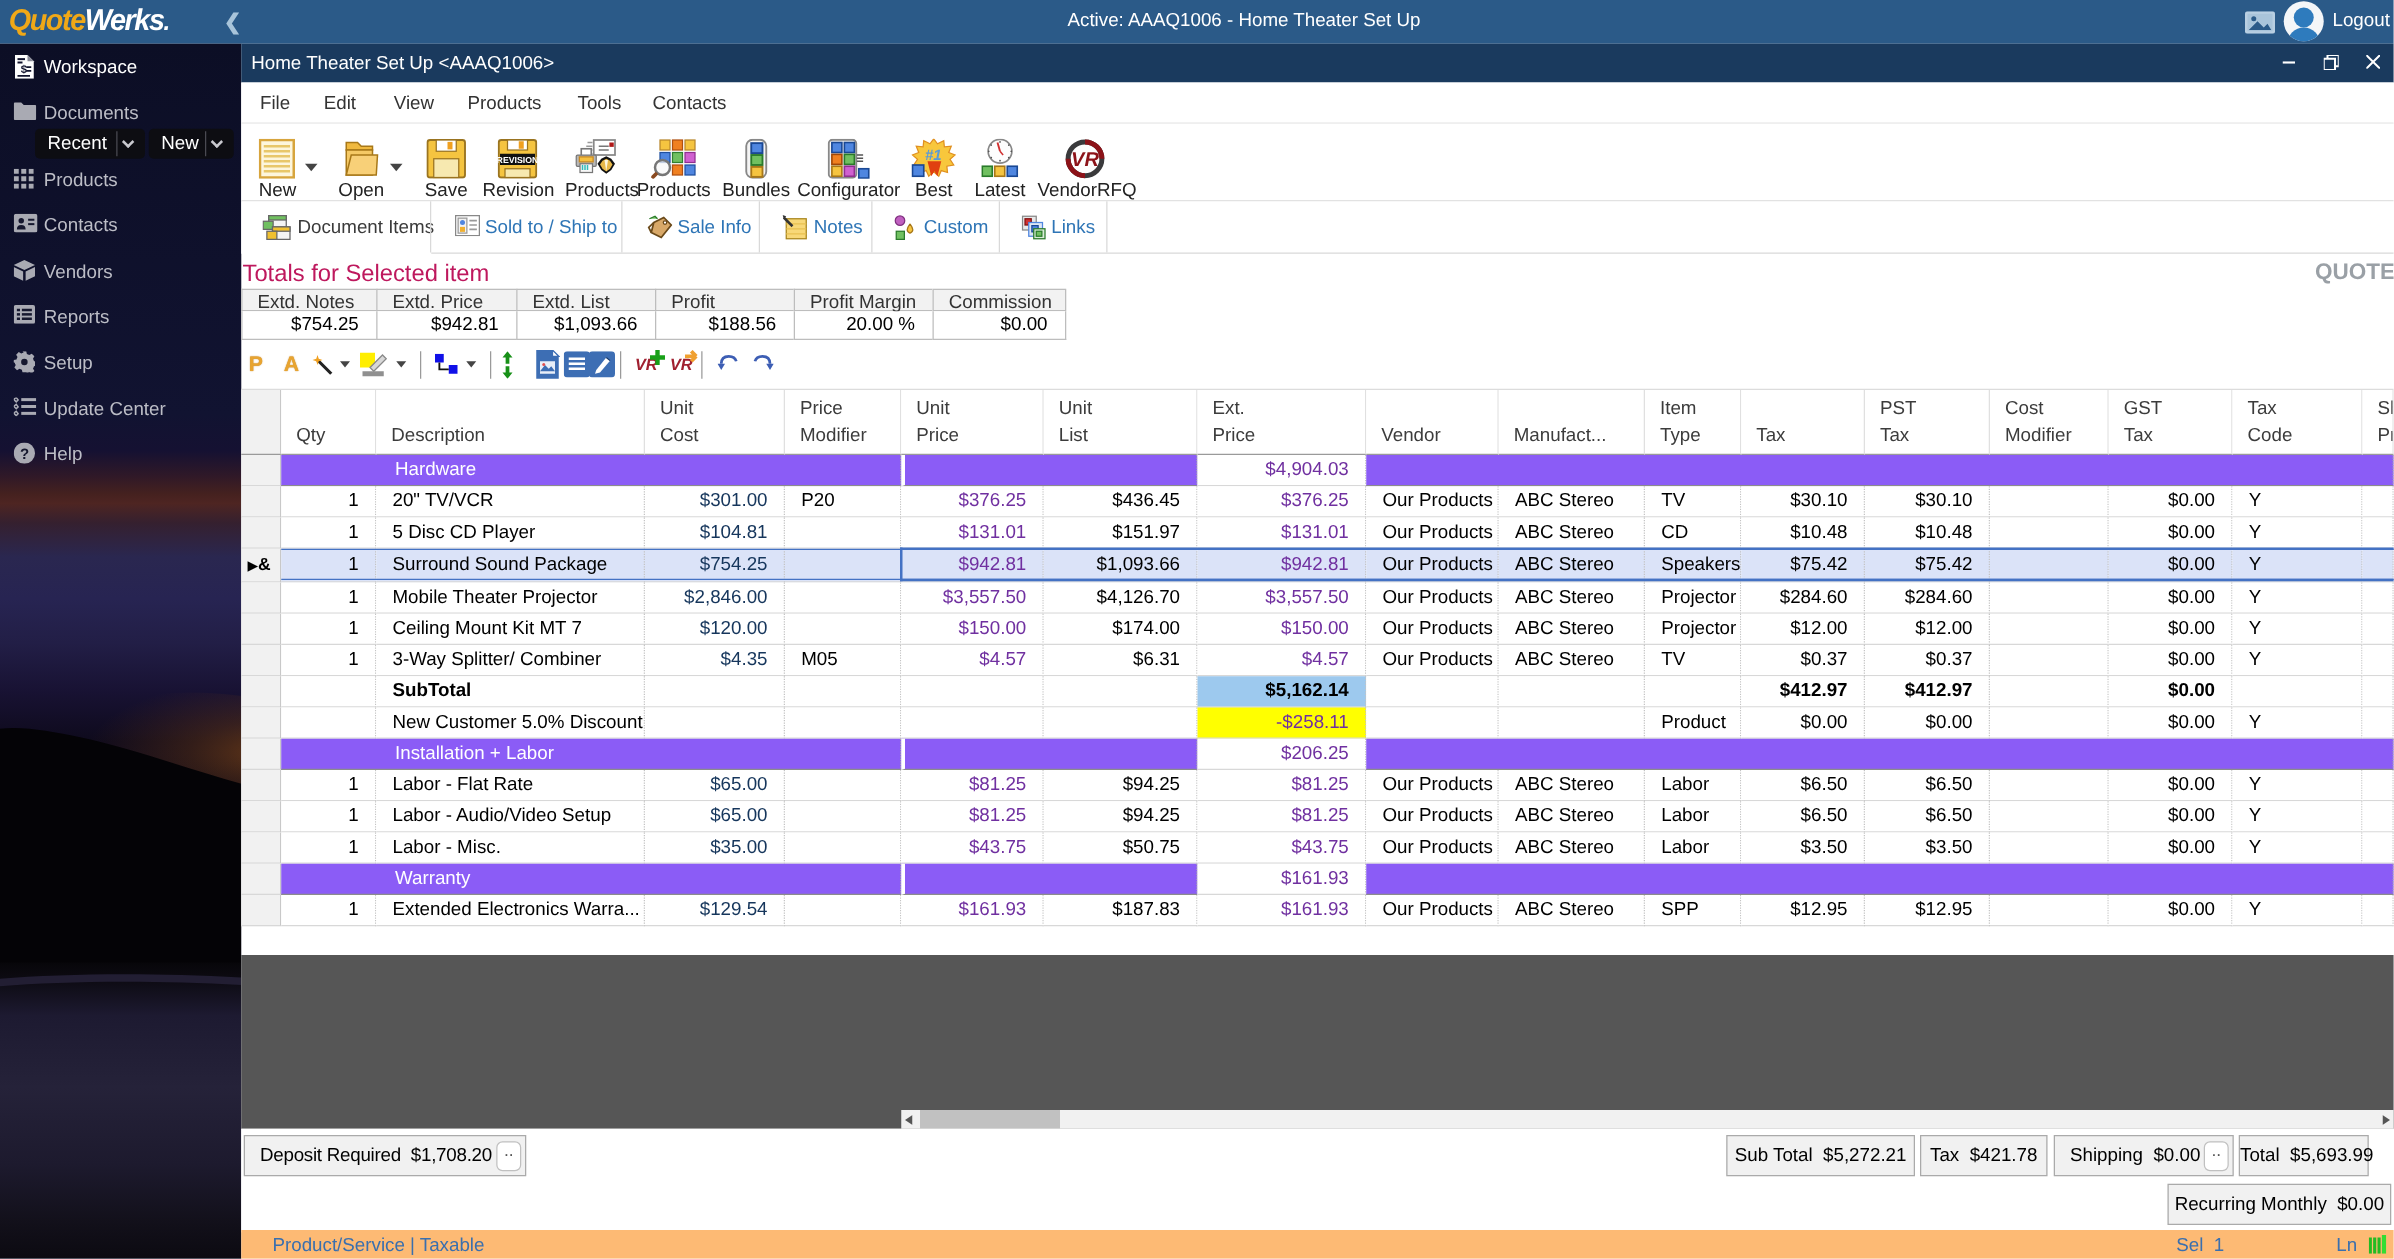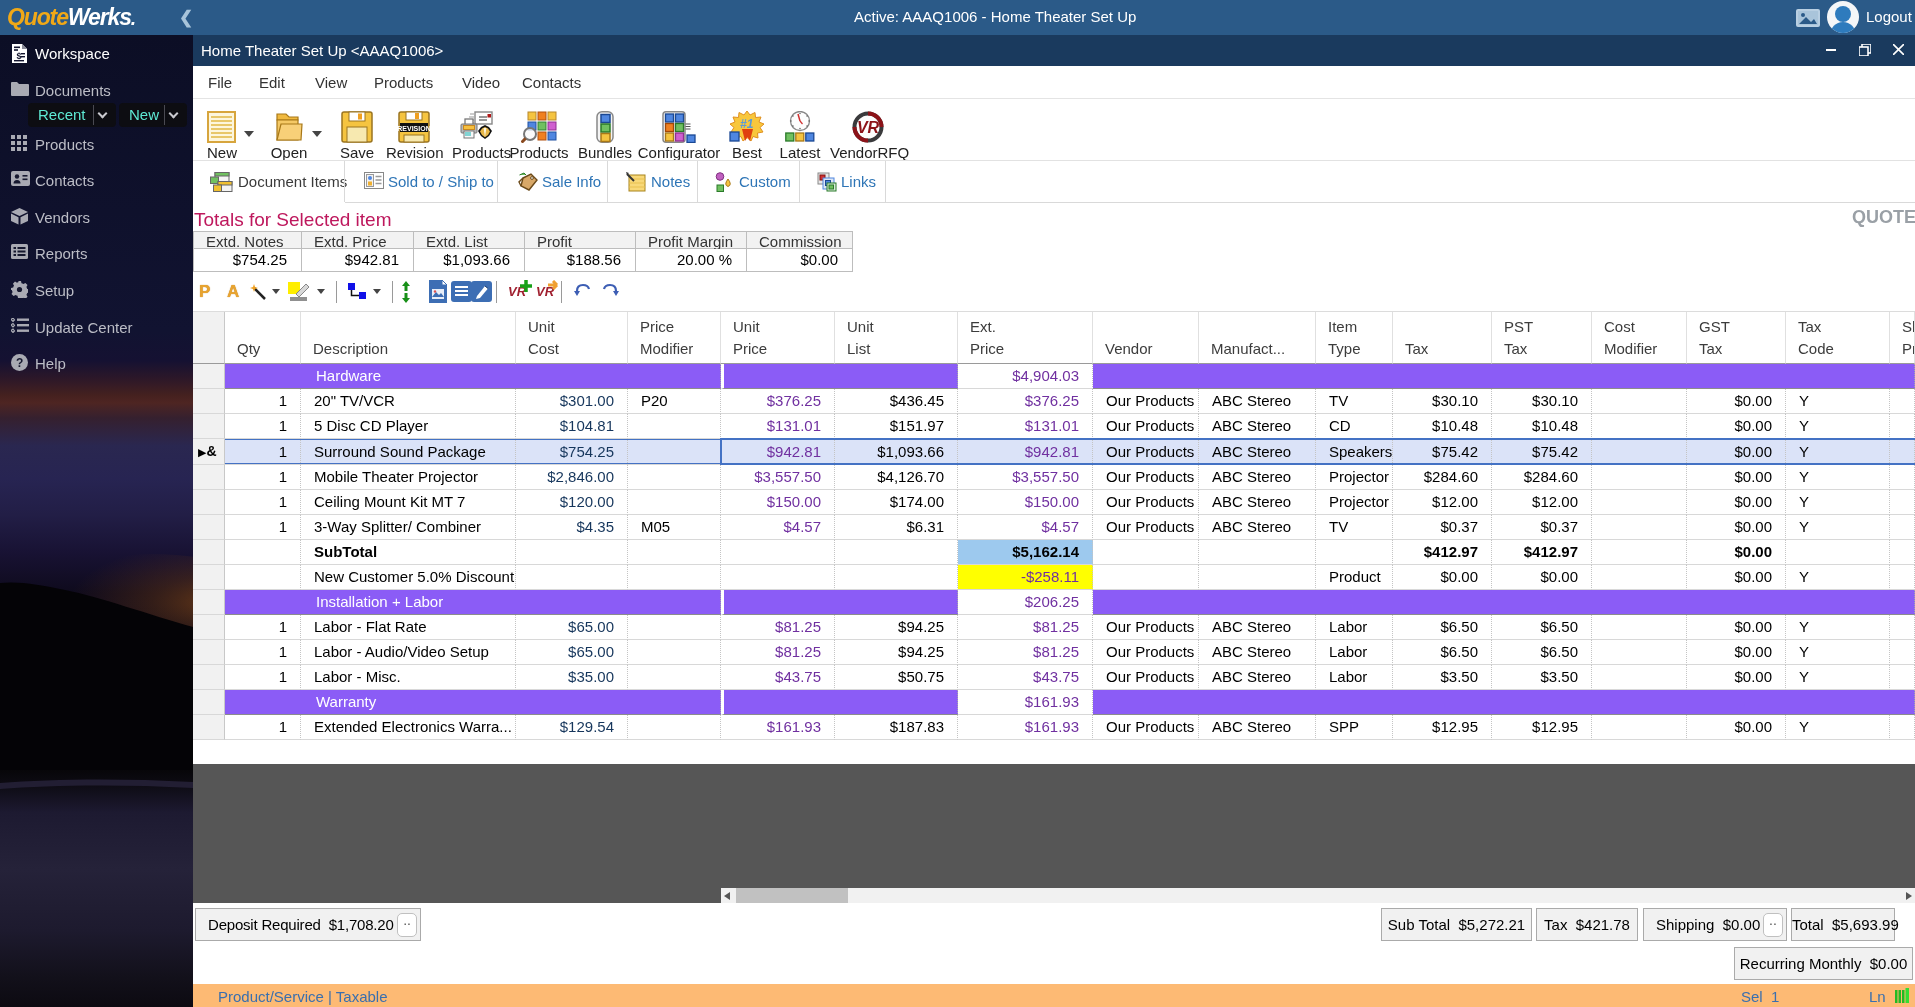--- a/index.html
+++ b/index.html
@@ -16,21 +16,21 @@
 #avatar{position:absolute;left:1827px;top:1px;width:32px;height:32px;border-radius:50%;background:#f4f6f8;overflow:hidden}
 #avatar .head{position:absolute;left:8px;top:5px;width:16px;height:16px;border-radius:50%;background:#2e7bbd}
 #avatar .body{position:absolute;left:3px;top:21px;width:26px;height:14px;border-radius:13px 13px 0 0;background:#2e7bbd}
 #logout{position:absolute;left:1866px;top:8px;color:#fff;font-size:15px}
 
 #sidebar{position:absolute;left:0;top:35px;width:193px;height:972px;overflow:hidden;background:#0d0f27}
 .sitem{position:absolute;left:0;width:193px;height:20px;color:#bcbdc6;font-size:15px}
 .sitem .lbl{position:absolute;left:35px;top:1px}
 .sitem svg{position:absolute;left:11px;top:0}
 #sworkspace{color:#fff}
-.sbtn{position:absolute;height:24px;background:#0d0d12;border-radius:4px;color:#5eead4;font-size:15px}
+.sbtn{position:absolute;height:24px;background:#0d0d12;border-radius:4px;color:#ffffff;font-size:15px}
 .sbtn .tx{position:absolute;top:3px}
 .sbtn .dv{position:absolute;top:2px;width:1px;height:20px;background:#4a4a52}
 .sbtn .ch{position:absolute;top:7px;width:8px;height:8px}
 .sbtn .ch::before{content:"";position:absolute;left:0;top:0;width:5px;height:5px;border-right:2.2px solid #c9c9cf;border-bottom:2.2px solid #c9c9cf;transform:rotate(45deg)}
 
 #wtitle{position:absolute;left:193px;top:35px;width:1722px;height:31px;background:#1a3a5e;color:#fff}
 #wtitle .t{position:absolute;left:8px;top:7px;font-size:15px}
 .winbtn{position:absolute;top:8px;color:#fff;font-size:14px}
 #menubar{position:absolute;left:193px;top:66px;width:1722px;height:33px;background:#fff;border-bottom:1px solid #e4e4e4}
 .mitem{position:absolute;top:8px;color:#333}
@@ -255,21 +255,21 @@
     </svg>
   <svg class="winbtn" style="left:1700px;top:9px" width="11" height="11">
       <path d="M0 0 L11 11 M11 0 L0 11" stroke="#fff" stroke-width="1.6"></path>
     </svg>
 </div>
 <div id="menubar">
   <span class="mitem" style="left:15px">File</span>
   <span class="mitem" style="left:66px">Edit</span>
   <span class="mitem" style="left:122px">View</span>
   <span class="mitem" style="left:181px">Products</span>
-  <span class="mitem" style="left:269px">Video</span>
+  <span class="mitem" style="left:269px">Tools</span>
   <span class="mitem" style="left:329px">Contacts</span>
 </div>
 <div id="toolbar">
   <div class="tbtn" style="left:9px;width:40px">
     <svg width="30" height="32" viewBox="0 0 30 32">
         <rect x="1" y="1" width="27" height="30" fill="#fdf6dd" stroke="#d7a53d" stroke-width="2"></rect>
         <g stroke="#e8c76a" stroke-width="2">
           <path d="M4 6 H25 M4 10 H25 M4 14 H25 M4 18 H25 M4 22 H25 M4 26 H25"></path>
         </g>
       </svg>

